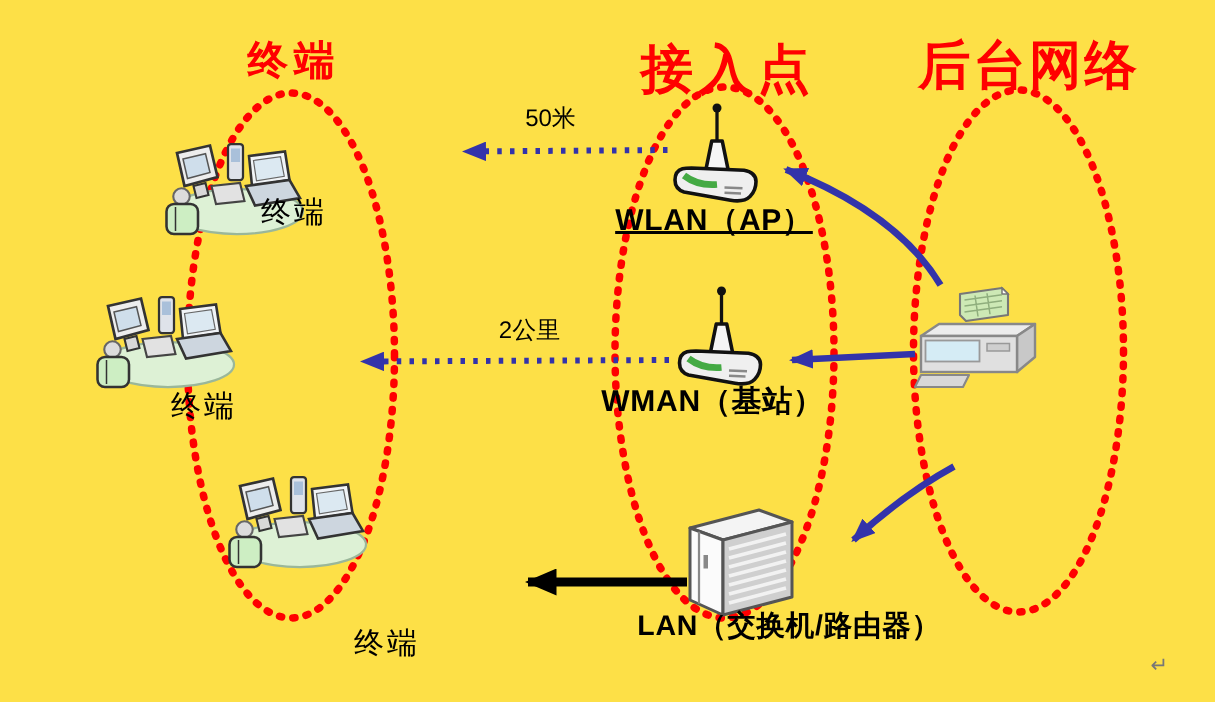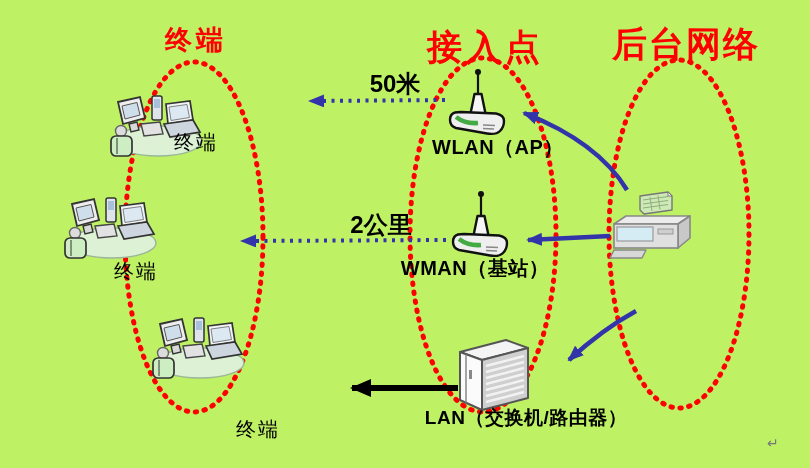--- a/index.html
+++ b/index.html
@@ -1,19 +1,19 @@
 <!DOCTYPE html>
 <html><head>
 <meta charset="utf-8">
 <style>
   html,body{margin:0;padding:0;background:#fff;}
   .canvas{
     position:relative;
     width:810px;height:468px;
-    background:#bef264;
+    background:#fde047;
     overflow:hidden;
     font-family:"Liberation Sans", sans-serif;
   }
   .gfx{position:absolute;left:0;top:0;}
   .lbl{
     position:absolute;
     color:#000;
     white-space:nowrap;
     line-height:1.1;
   }
@@ -27,23 +27,22 @@
   .node-label{
     font-size:20px;
     font-weight:bold;
     letter-spacing:0.5px;
   }
   .term-label{
     font-size:20px;
     letter-spacing:2px;
   }
   .dist-label{
-    font-size:24px;
-    font-weight:bold;
-    margin-left:28px;
+    font-size:16px;
+    font-weight:normal;
   }
   .return-mark{
     font-size:14px;
     color:#777;
   }
 </style>
 </head>
 <body>
 
 <div class="canvas">
@@ -127,21 +126,21 @@
   </svg>
 
   <div class="lbl zone-title center" style="left:150px;top:26px;width:92px;font-size:27px;">终端</div>
   <div class="lbl zone-title center" style="left:427px;top:28px;width:108px;">接入点</div>
   <div class="lbl zone-title center" style="left:612px;top:25px;width:136px;letter-spacing:2px;">后台网络</div>
 
   <div class="lbl term-label center" style="left:166px;top:131px;width:60px;">终端</div>
   <div class="lbl term-label center" style="left:106px;top:260px;width:60px;">终端</div>
   <div class="lbl term-label center" style="left:228px;top:418px;width:60px;">终端</div>
 
-  <div class="lbl node-label center" style="left:424px;top:136px;width:148px;">WLAN（AP）</div>
+  <div class="lbl node-label center" style="left:402px;top:136px;width:148px;text-decoration:underline;">WLAN（AP）</div>
   <div class="lbl node-label center" style="left:414px;top:408px;width:224px;font-size:19px;">LAN（交换机/路由器）</div>
   <div class="lbl node-label center" style="left:396px;top:257px;width:158px;">WMAN（基站）</div>
 
 
   <div class="lbl dist-label center" style="left:328px;top:71px;width:78px;">50米</div>
   <div class="lbl dist-label center" style="left:314px;top:212px;width:78px;">2公里</div>
 
   <div class="lbl return-mark" style="left:767px;top:436px;">↵</div>
 
 </div>

